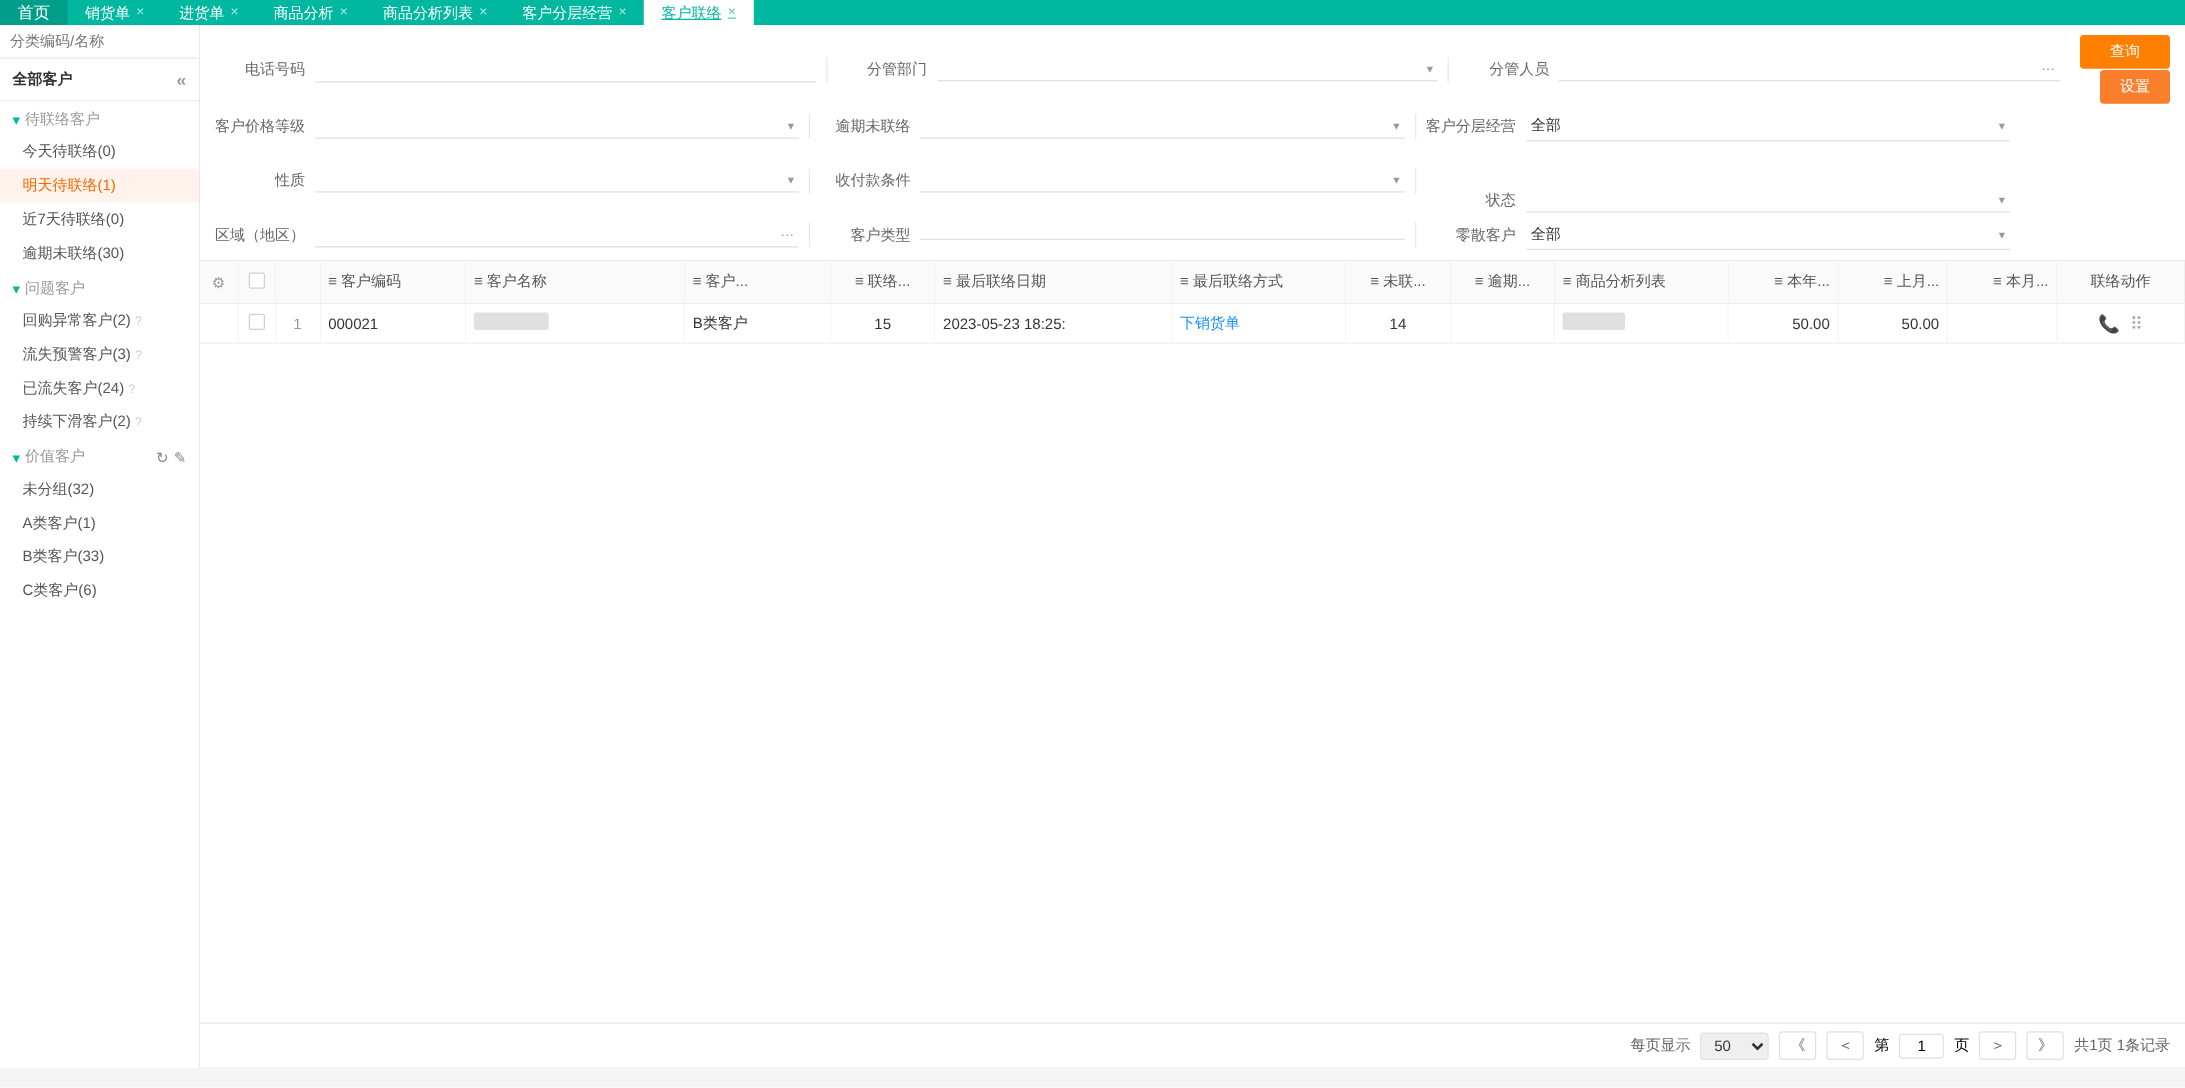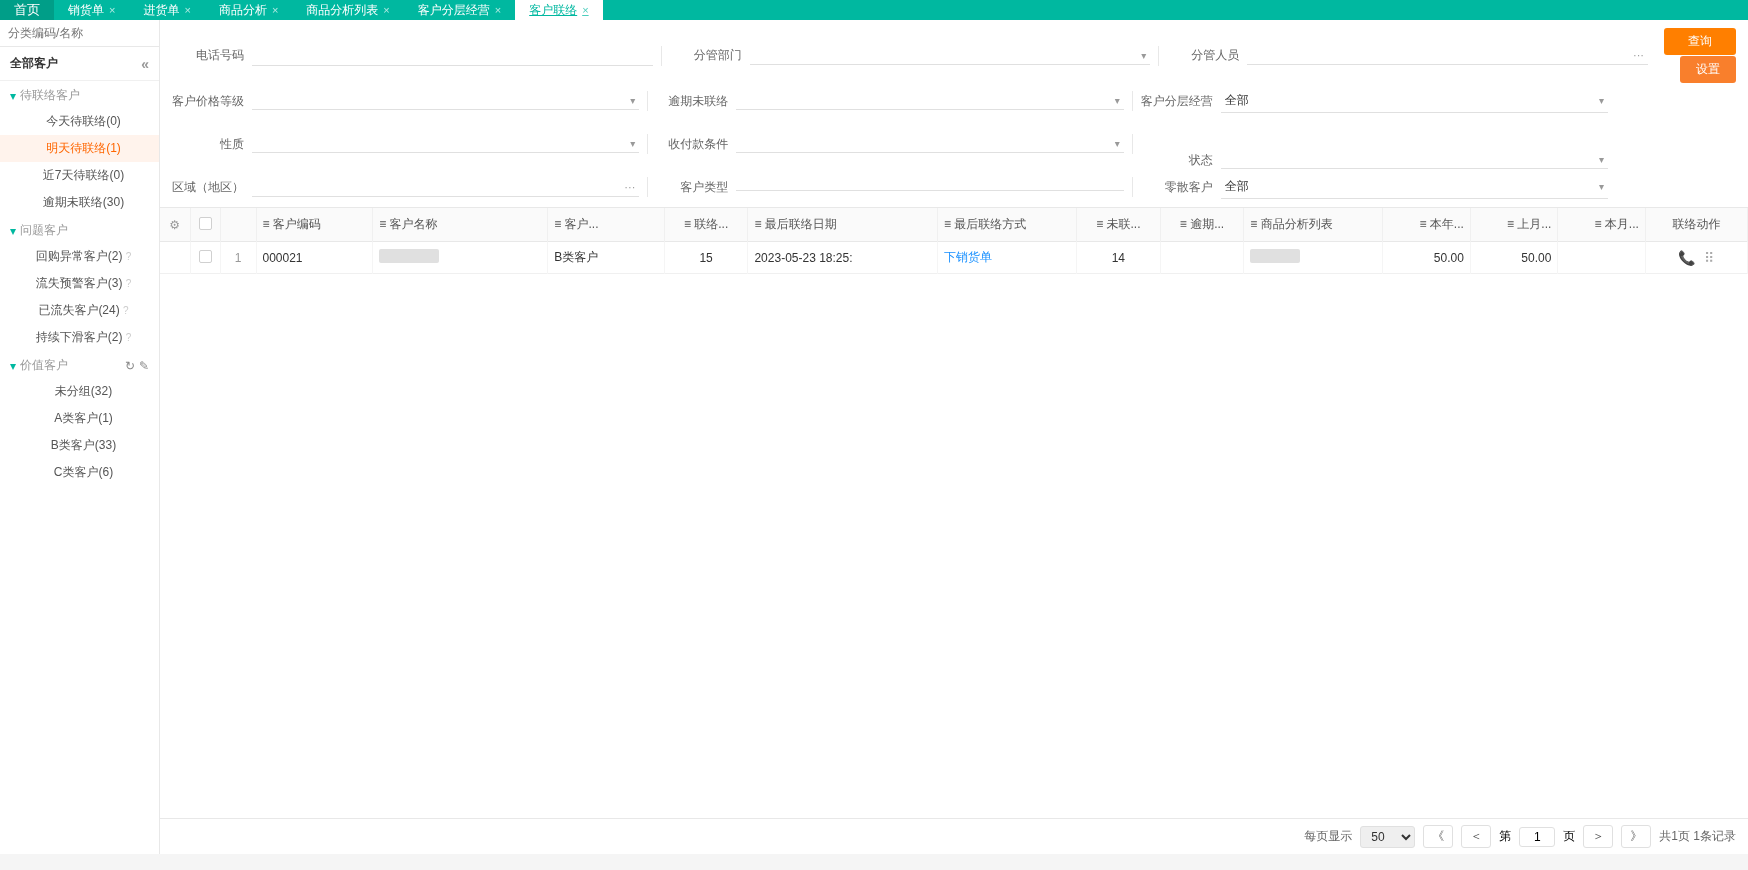--- a/index.html
+++ b/index.html
@@ -80,21 +80,20 @@
     }
     .sidebar-group-title .arrow { margin-right: 4px; color: #00b8a0; }
 
     .sidebar-item {
       padding: 5px 10px 5px 18px;
       color: #555;
       cursor: pointer;
       white-space: nowrap;
       overflow: hidden;
       text-overflow: ellipsis;
-      text-align: center;
     }
     .sidebar-item.active { background: #fff3ec; color: #f60; }
 
     
     .content-area {
       flex: 1;
       display: flex;
       flex-direction: column;
       overflow: hidden;
       background: #f5f5f5;

